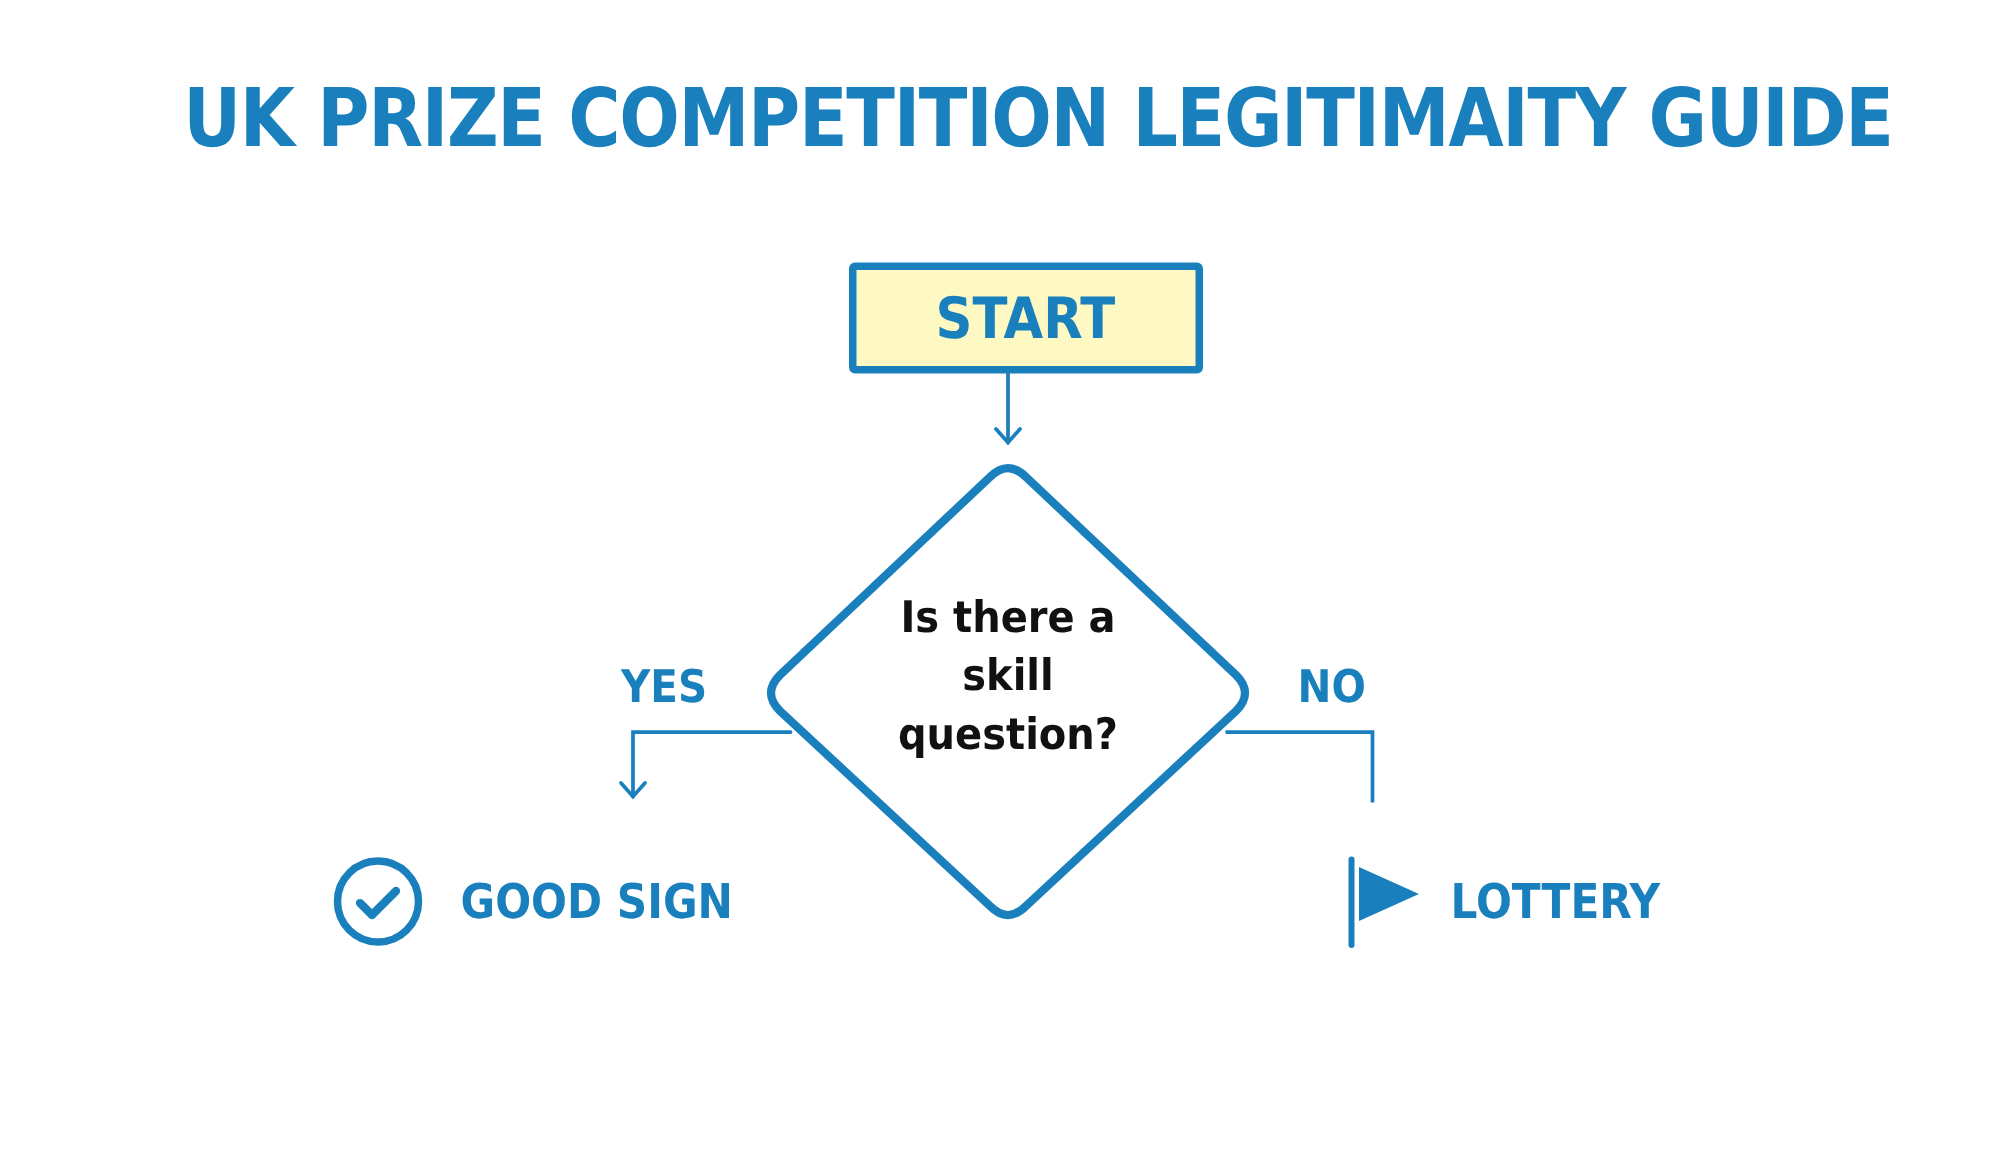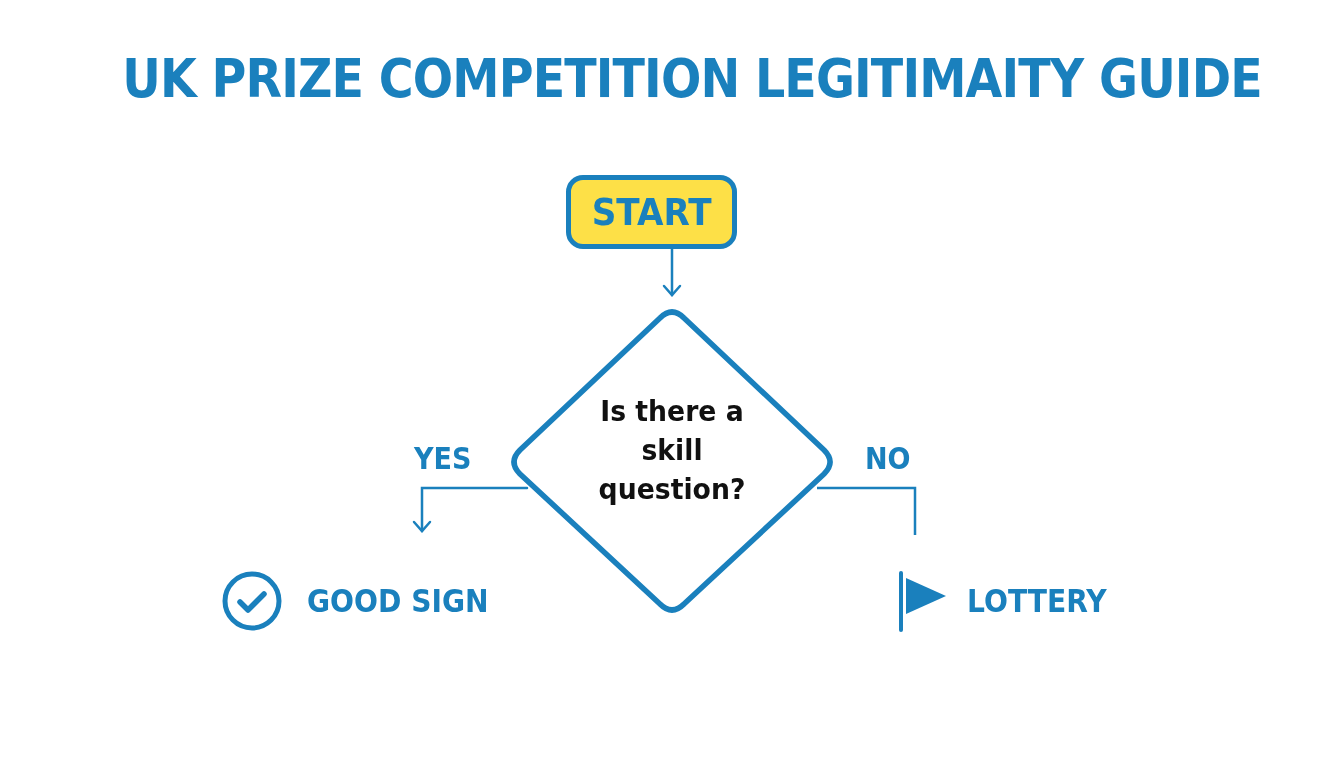--- a/index.html
+++ b/index.html
@@ -33,29 +33,29 @@
       position: absolute;
       left: 0;
       top: 0;
       width: 1344px;
       height: 768px;
     }
     .start-box {
       position: absolute;
       left: 566px;
       top: 175px;
-      width: 171px;
+      width: 236px;
       height: 74px;
       box-sizing: border-box;
       border: 5px solid #1a80bd;
-      border-radius: 17px;
+      border-radius: 4px;
       display: flex;
       align-items: center;
       justify-content: center;
-      background: #fde047;
+      background: #fef9c3;
     }
     .start-label {
       font-weight: bold;
       font-size: 38px;
       color: #1a80bd;
       transform: scaleX(0.9);
     }
     .question {
       position: absolute;
       left: 572px;

